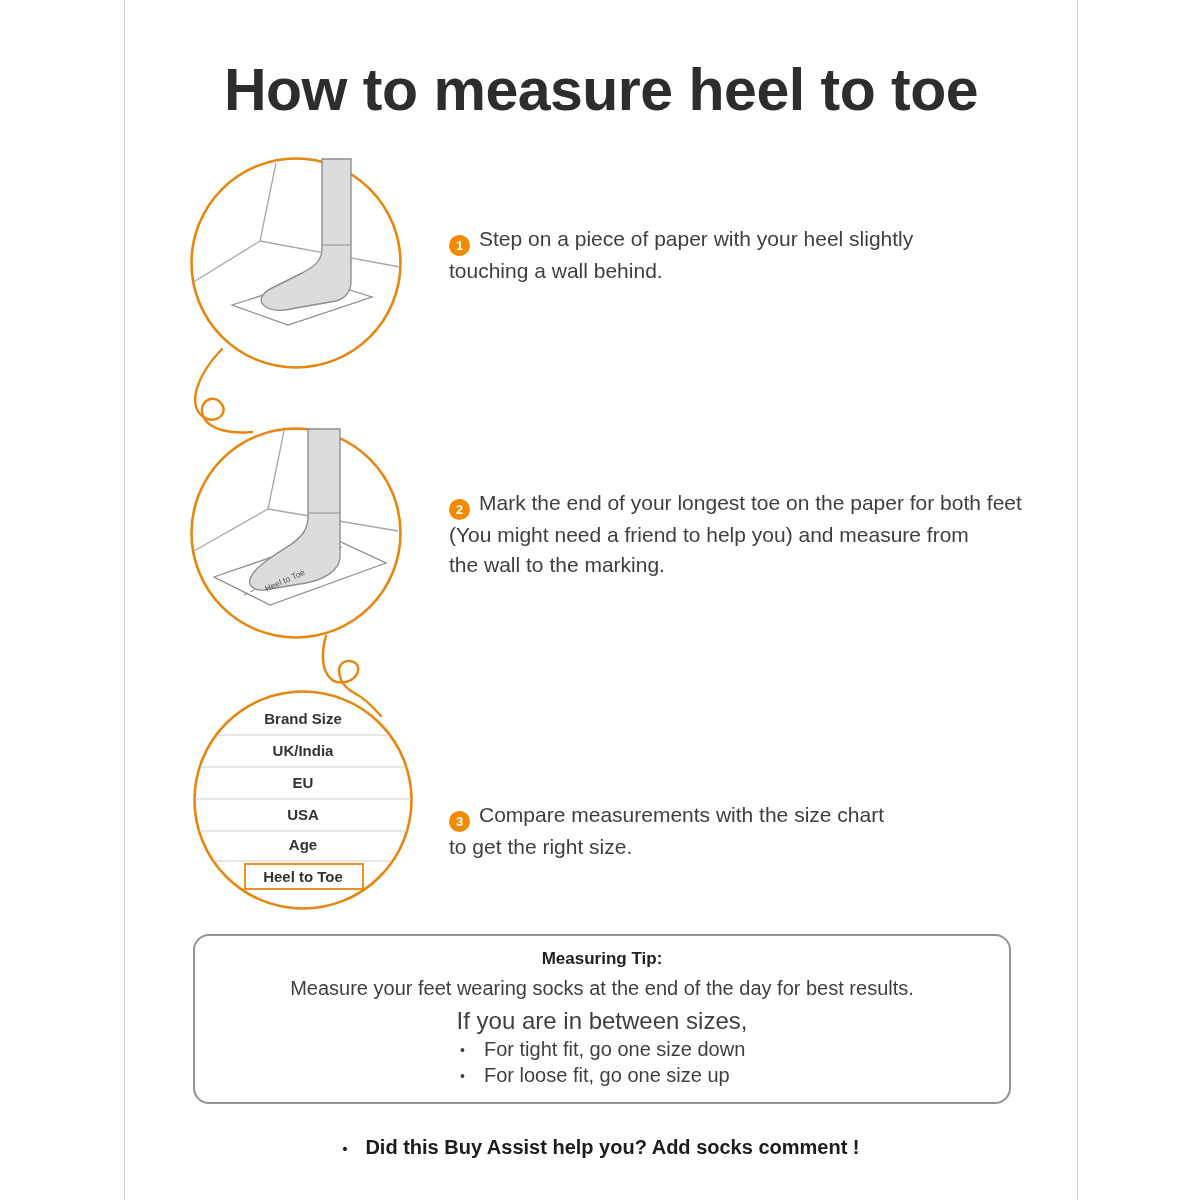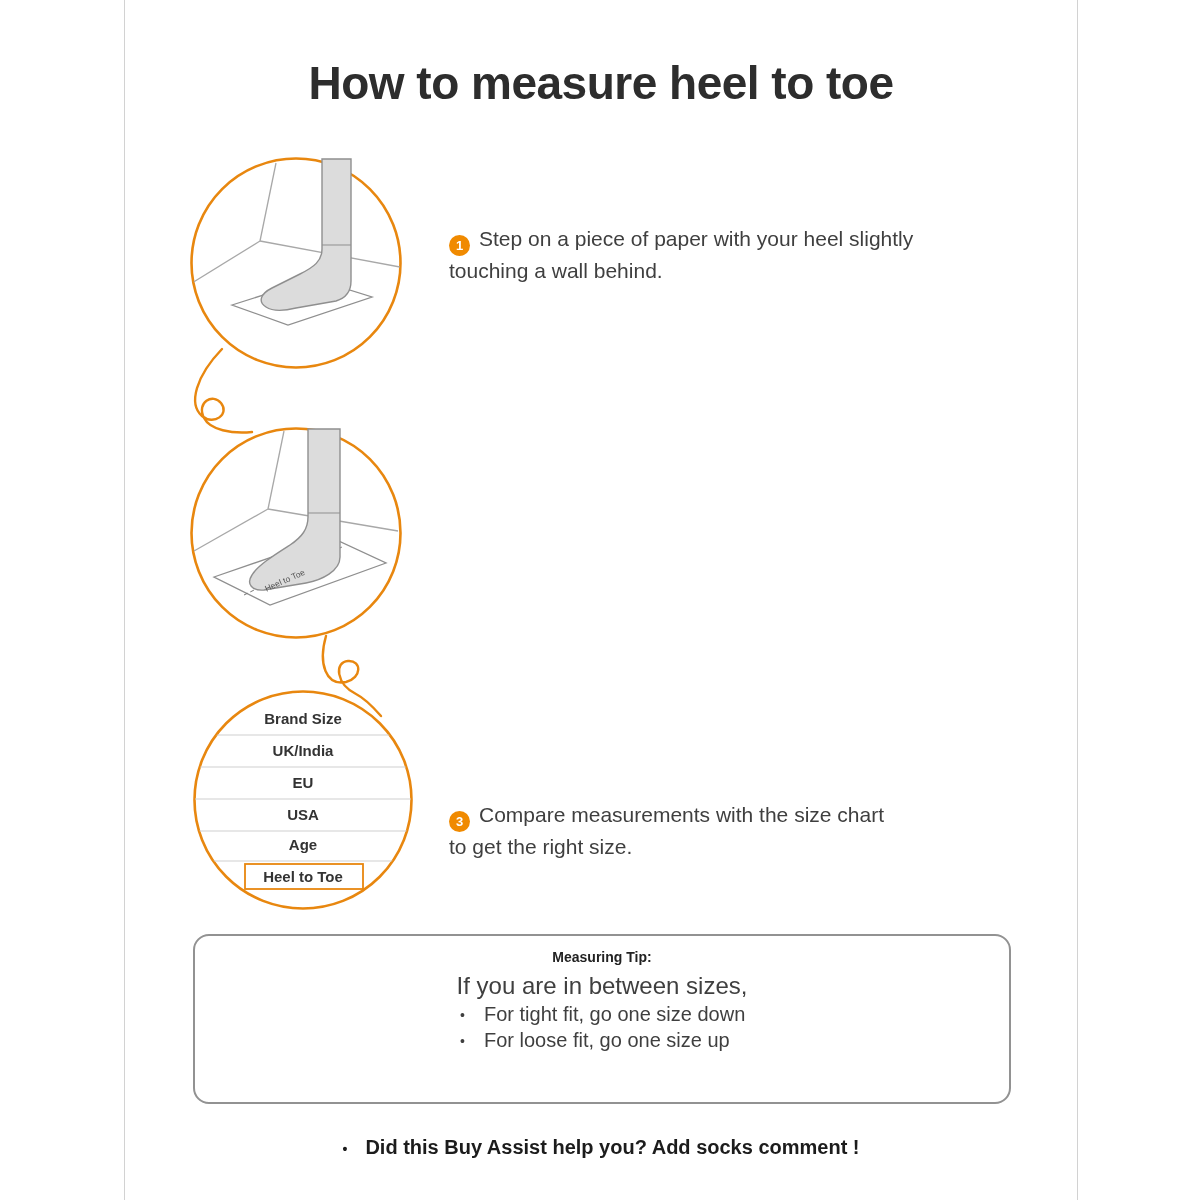--- a/index.html
+++ b/index.html
@@ -3,21 +3,21 @@
 <meta charset="utf-8">
 <style>
   html,body{margin:0;padding:0;background:#fff;}
   .page{position:relative;width:1200px;height:1200px;background:#fff;overflow:hidden;
         font-family:"Liberation Sans",sans-serif;color:#3f3f3f;}
   .edge{position:absolute;top:0;bottom:0;width:1px;background:#d2d2d2;}
   .edge.left{left:124px;}
   .edge.right{left:1077px;}
 
   .title{position:absolute;top:56px;left:125px;width:952px;margin:0;text-align:center;
-         font-size:46px;font-weight:700;color:#2d2d2d;letter-spacing:-0.5px;}
+         font-size:59px;font-weight:700;color:#2d2d2d;letter-spacing:-0.5px;}
 
   .connectors{position:absolute;left:0;top:0;width:1200px;height:1200px;pointer-events:none;}
   .squig{fill:none;stroke:#E8870F;stroke-width:2.4;stroke-linecap:round;}
 
   .circle{position:absolute;}
   .c1{left:188px;top:155px;width:216px;height:216px;}
   .c2{left:188px;top:425px;width:216px;height:216px;}
   .c3{left:191px;top:688px;width:224px;height:224px;}
   .circle svg{display:block;width:100%;height:100%;}
 
@@ -35,21 +35,21 @@
   .step .steptext{white-space:pre-line;}
   .badge{display:inline-block;width:21px;height:21px;border-radius:50%;background:#F08A00;
          color:#fff;font-size:13px;font-weight:700;line-height:21px;text-align:center;
          margin-right:9px;vertical-align:-4px;}
   .step1{top:224px;}
   .step2{top:488px;}
   .step3{top:800px;}
 
   .tipbox{position:absolute;left:193px;top:934px;width:818px;height:170px;
           border:2px solid #929292;border-radius:16px;box-sizing:border-box;}
-  .tiptitle{margin-top:13px;text-align:center;font-size:14px;font-weight:700;color:#222;}
+  .tiptitle{margin-top:13px;text-align:center;font-size:17px;font-weight:700;color:#222;}
   .tipline{margin-top:8px;text-align:center;font-size:20px;color:#3f3f3f;}
   .tipline2{margin-top:7px;text-align:center;font-size:24px;color:#3f3f3f;}
   .tipbullet{margin-top:3px;padding-left:265px;font-size:20px;color:#3f3f3f;}
   .tipbullet .dot{display:inline-block;width:24px;font-size:14px;vertical-align:1px;color:#3f3f3f;}
 
   .footer{position:absolute;left:125px;top:1136px;width:952px;display:flex;justify-content:center;
           align-items:baseline;gap:18px;font-size:20px;font-weight:700;color:#1c1c1c;}
   .footer .dot{font-size:14px;}
 </style>
 </head>
@@ -130,28 +130,34 @@
       <rect class="hlrect" x="54" y="176" width="118" height="25"></rect>
       <text class="rowlabel" x="112" y="194">Heel to Toe</text>
     </svg>
   </div>
 
   <div class="step step1">
     <span class="badge">1</span><span class="steptext">Step on a piece of paper with your heel slightly
 touching a wall behind.</span>
   </div>
 
+  <div class="step step2">
+    <span class="badge">2</span><span class="steptext">Mark the end of your longest toe on the paper for both feet
+(You might need a friend to help you) and measure from
+the wall to the marking.</span>
+  </div>
 
   <div class="step step3">
     <span class="badge">3</span><span class="steptext">Compare measurements with the size chart
 to get the right size.</span>
   </div>
 
   <div class="tipbox">
     <div class="tiptitle">Measuring Tip:</div>
+    <div class="tipline">Measure your feet wearing socks at the end of the day for best results.</div>
     <div class="tipline2">If you are in between sizes,</div>
     <div class="tipbullet">
       <span class="dot">•</span><span>For tight fit, go one size down</span>
     </div>
     <div class="tipbullet">
       <span class="dot">•</span><span>For loose fit, go one size up</span>
     </div>
   </div>
 
   <div class="footer">

